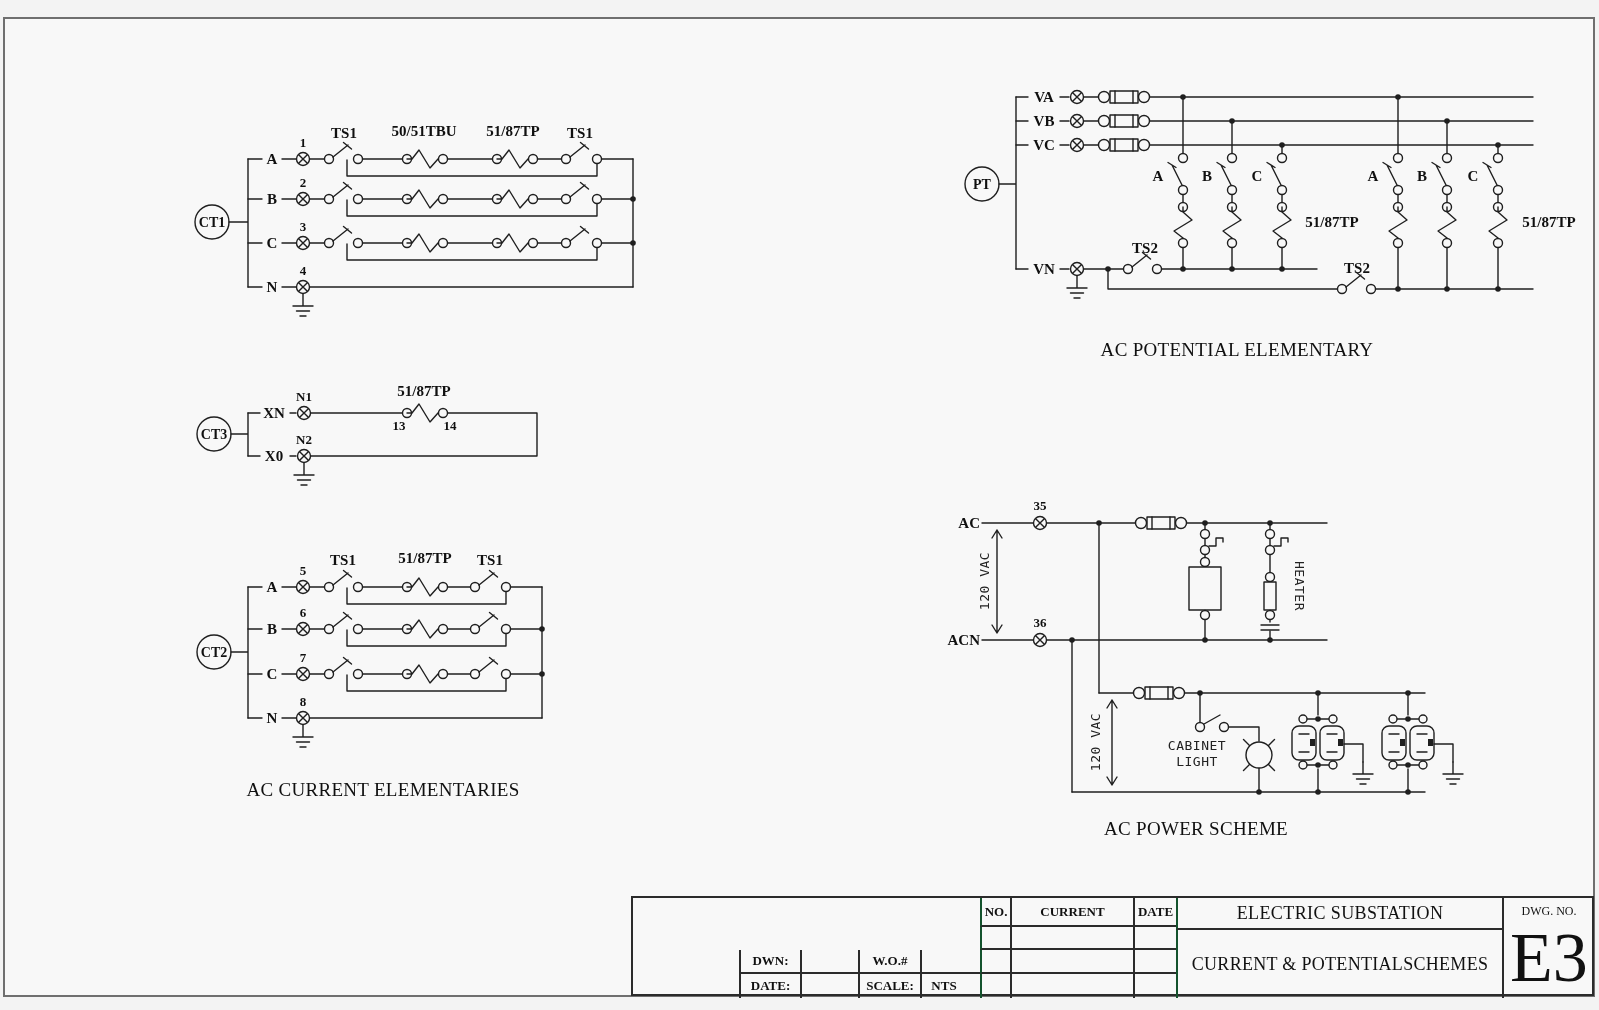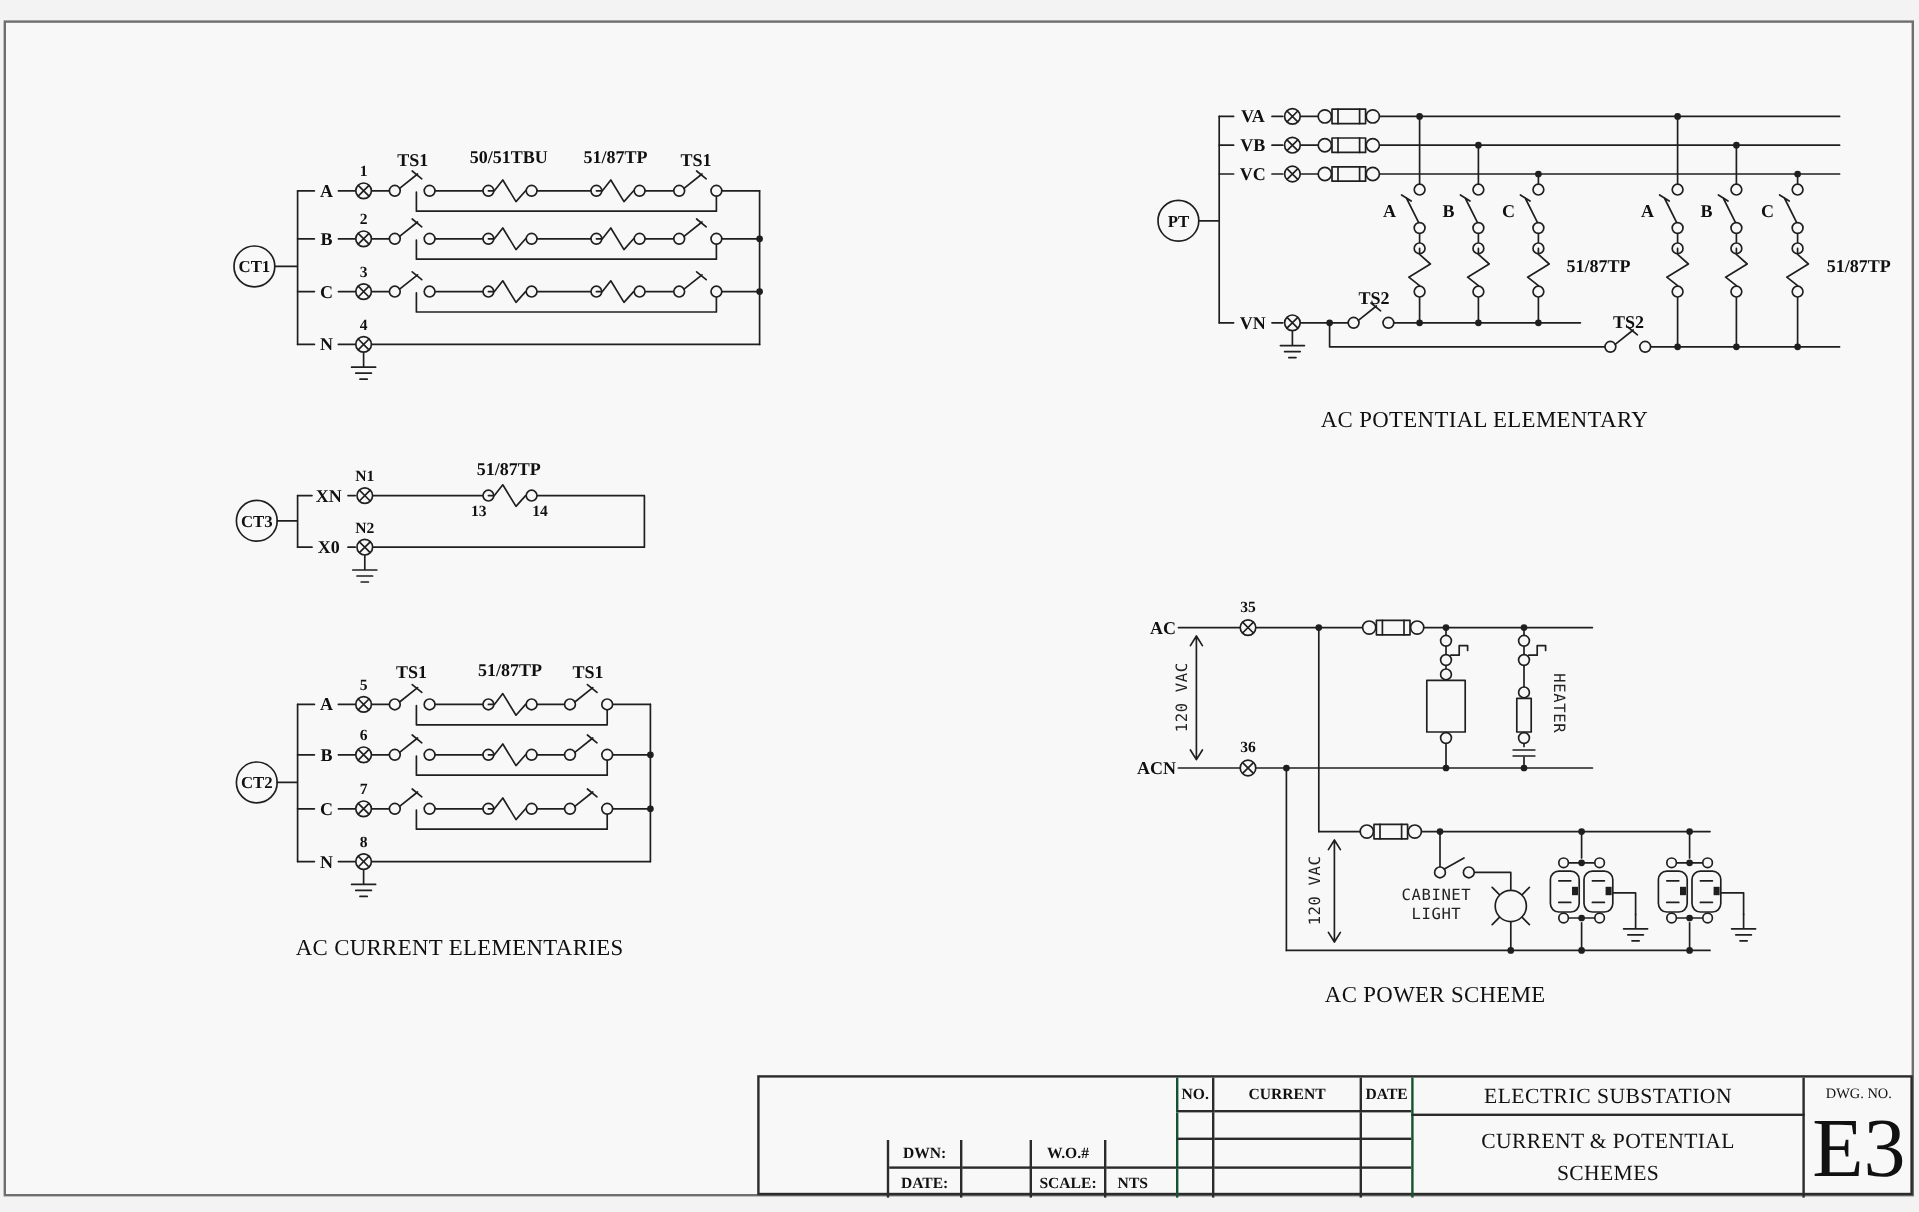--- a/index.html
+++ b/index.html
@@ -459,20 +459,20 @@
   <div class="cell bR bB" style="left:379px;top:29px;width:123px;height:23px"></div>
   <div class="cell bB" style="left:502px;top:29px;width:41px;height:23px"></div>
   <div class="cell bL bR bB" style="left:347px;top:52px;width:32px;height:24px"></div>
   <div class="cell bR bB" style="left:379px;top:52px;width:123px;height:24px"></div>
   <div class="cell bB" style="left:502px;top:52px;width:41px;height:24px"></div>
   <div class="cell bL bR" style="left:347px;top:76px;width:32px;height:24px"></div>
   <div class="cell bR" style="left:379px;top:76px;width:123px;height:24px"></div>
   <div class="cell" style="left:502px;top:76px;width:41px;height:24px"></div>
 
   <div class="cell bL bR bB f-proj" style="left:543px;top:0;width:328px;height:32px">ELECTRIC SUBSTATION</div>
-  <div class="cell bL bR" style="left:543px;top:32px;width:328px;height:68px;flex-direction:column">
+  <div class="cell bL bR" style="left:543px;top:32px;width:328px;height:68px;flex-direction:row">
     <div class="f-sheet">CURRENT &amp; POTENTIAL</div>
     <div class="f-sheet">SCHEMES</div>
   </div>
   <div class="cell f-dwg" style="left:871px;top:2px;width:90px;height:22px">DWG. NO.</div>
   <div class="cell f-e3" style="left:871px;top:24px;width:90px;height:72px">E3</div>
 </div>
 </div>
 
 </body></html>

